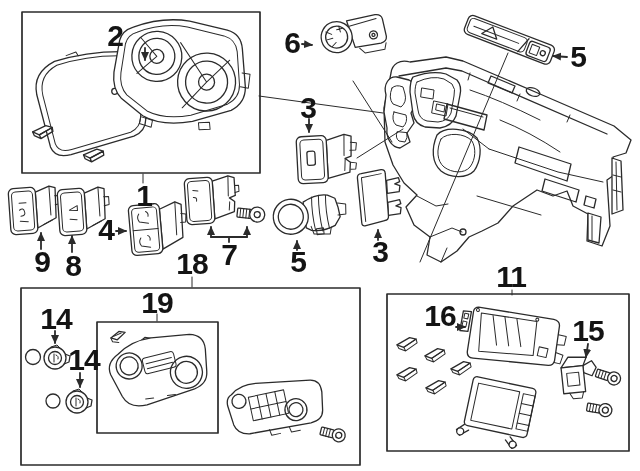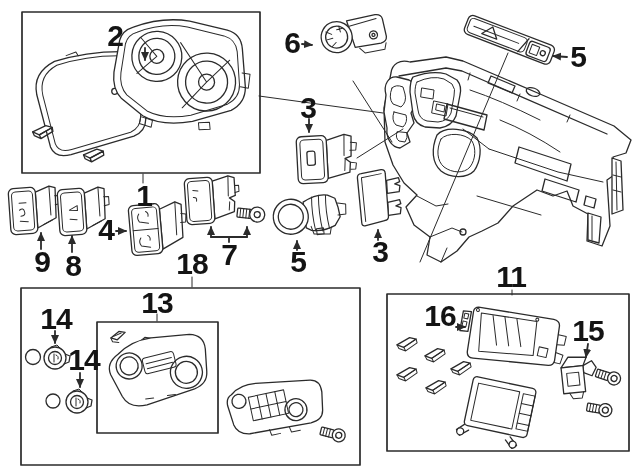--- a/index.html
+++ b/index.html
@@ -326,19 +326,19 @@
   <div class="callout" style="left:308px;top:108px">3</div>
   <div class="callout" style="left:106px;top:230px">4</div>
   <div class="callout" style="left:578px;top:57px">5</div>
   <div class="callout" style="left:292px;top:43px">6</div>
   <div class="callout" style="left:229px;top:255px">7</div>
   <div class="callout" style="left:73px;top:266px">8</div>
   <div class="callout" style="left:42px;top:262px">9</div>
   <div class="callout" style="left:380px;top:252px">3</div>
   <div class="callout" style="left:298px;top:262px">5</div>
   <div class="callout" style="left:192px;top:264px">18</div>
-  <div class="callout" style="left:157px;top:303px">13</div>
+  <div class="callout" style="left:157px;top:303px">19</div>
   <div class="callout" style="left:56px;top:319px">14</div>
   <div class="callout" style="left:84px;top:360px">14</div>
   <div class="callout" style="left:511px;top:277px">11</div>
   <div class="callout" style="left:440px;top:316px">16</div>
   <div class="callout" style="left:588px;top:331px">15</div>
 </div>
 
 </body></html>

